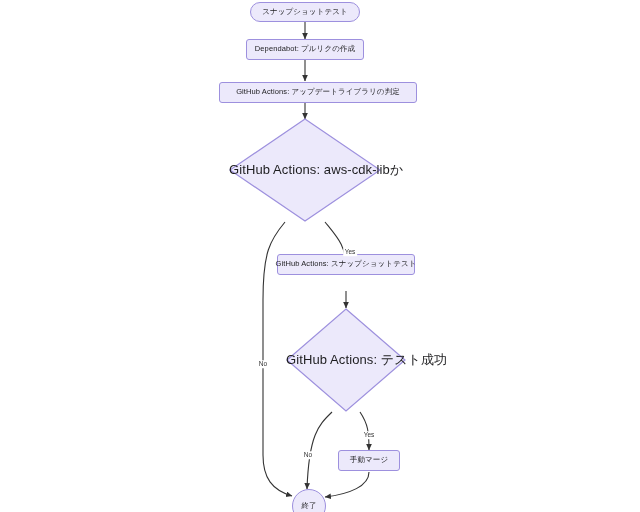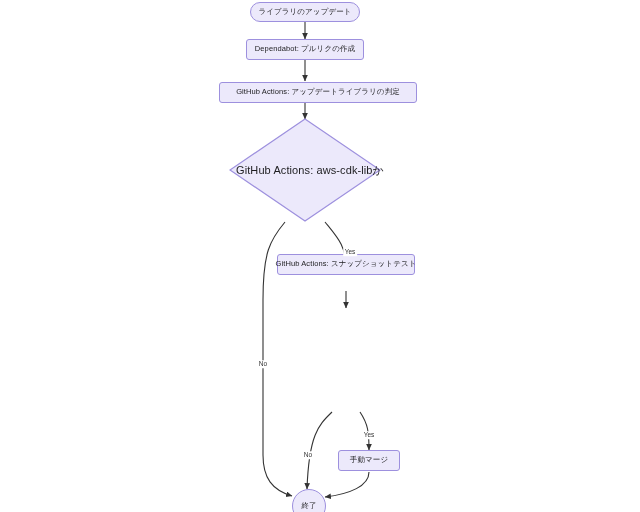--- a/index.html
+++ b/index.html
@@ -48,26 +48,26 @@
     position: absolute;
   }
   .diamond-shape {
     position: absolute;
     left: 0; top: 0;
     width: 100%;
     height: 100%;
   }
   .diamond-label {
     position: absolute;
-    left: 7px;
+    left: 0;
     top: 50%;
     width: 100%;
     transform: translateY(-50%);
-    text-align: left;
-    font-size: 11px;
+    text-align: right;
+    font-size: 13px;
     color: #1d1d1f;
     white-space: nowrap;
     letter-spacing: 0.1px;
   }
   .edge-label {
     position: absolute;
     background: #ffffff;
     color: #333333;
     font-size: 6.5px;
     padding: 0.5px 1.5px;
@@ -101,21 +101,21 @@
     <path d="M346,291 L346,308" stroke="#333333" stroke-width="1.1" fill="none" marker-end="url(#arrow)"></path>
 
     <path d="M360,412 C368,424 369,432 369,450" stroke="#333333" stroke-width="1.1" fill="none" marker-end="url(#arrow)"></path>
 
     <path d="M332,412 C320,424 309,432 307,489" stroke="#333333" stroke-width="1.1" fill="none" marker-end="url(#arrow)"></path>
 
     <path d="M369,472 C369,486 350,494 325,497" stroke="#333333" stroke-width="1.1" fill="none" marker-end="url(#arrow)"></path>
   </svg>
 
   <div class="node stadium" style="left:250px; top:2px; width:110px; height:20px;">
-    <span>ライブラリのアップデート</span>
+    <span>スナップショットテスト</span>
   </div>
 
   <div class="node rect" style="left:246px; top:39px; width:118px; height:21px;">
     <span>Dependabot: プルリクの作成</span>
   </div>
 
   <div class="node rect" style="left:219px; top:82px; width:198px; height:21px;">
     <span>GitHub Actions: アップデートライブラリの判定</span>
   </div>
 
@@ -123,20 +123,26 @@
     <svg class="diamond-shape" viewBox="0 0 152 104" preserveAspectRatio="none">
       <polygon points="76,1 151,52 76,103 1,52" fill="#ECE9FB" stroke="#9D90DE" stroke-width="1.2"></polygon>
     </svg>
     <div class="diamond-label">GitHub Actions: aws-cdk-libか</div>
   </div>
 
   <div class="node rect" style="left:277px; top:254px; width:138px; height:21px;">
     <span>GitHub Actions: スナップショットテスト</span>
   </div>
 
+  <div class="diamond-wrap" style="left:286px; top:308px; width:120px; height:104px;">
+    <svg class="diamond-shape" viewBox="0 0 120 104" preserveAspectRatio="none">
+      <polygon points="60,1 119,52 60,103 1,52" fill="#ECE9FB" stroke="#9D90DE" stroke-width="1.2"></polygon>
+    </svg>
+    <div class="diamond-label">GitHub Actions: テスト成功</div>
+  </div>
 
   <div class="node rect" style="left:338px; top:450px; width:62px; height:21px;text-align:center;">
     <span>手動マージ</span>
   </div>
 
   <div class="node stadium" style="left:292px; top:489px; width:34px; height:34px;">
     <span>終了</span>
   </div>
 
   <div class="edge-label" style="left:350px; top:252px;">Yes</div>

